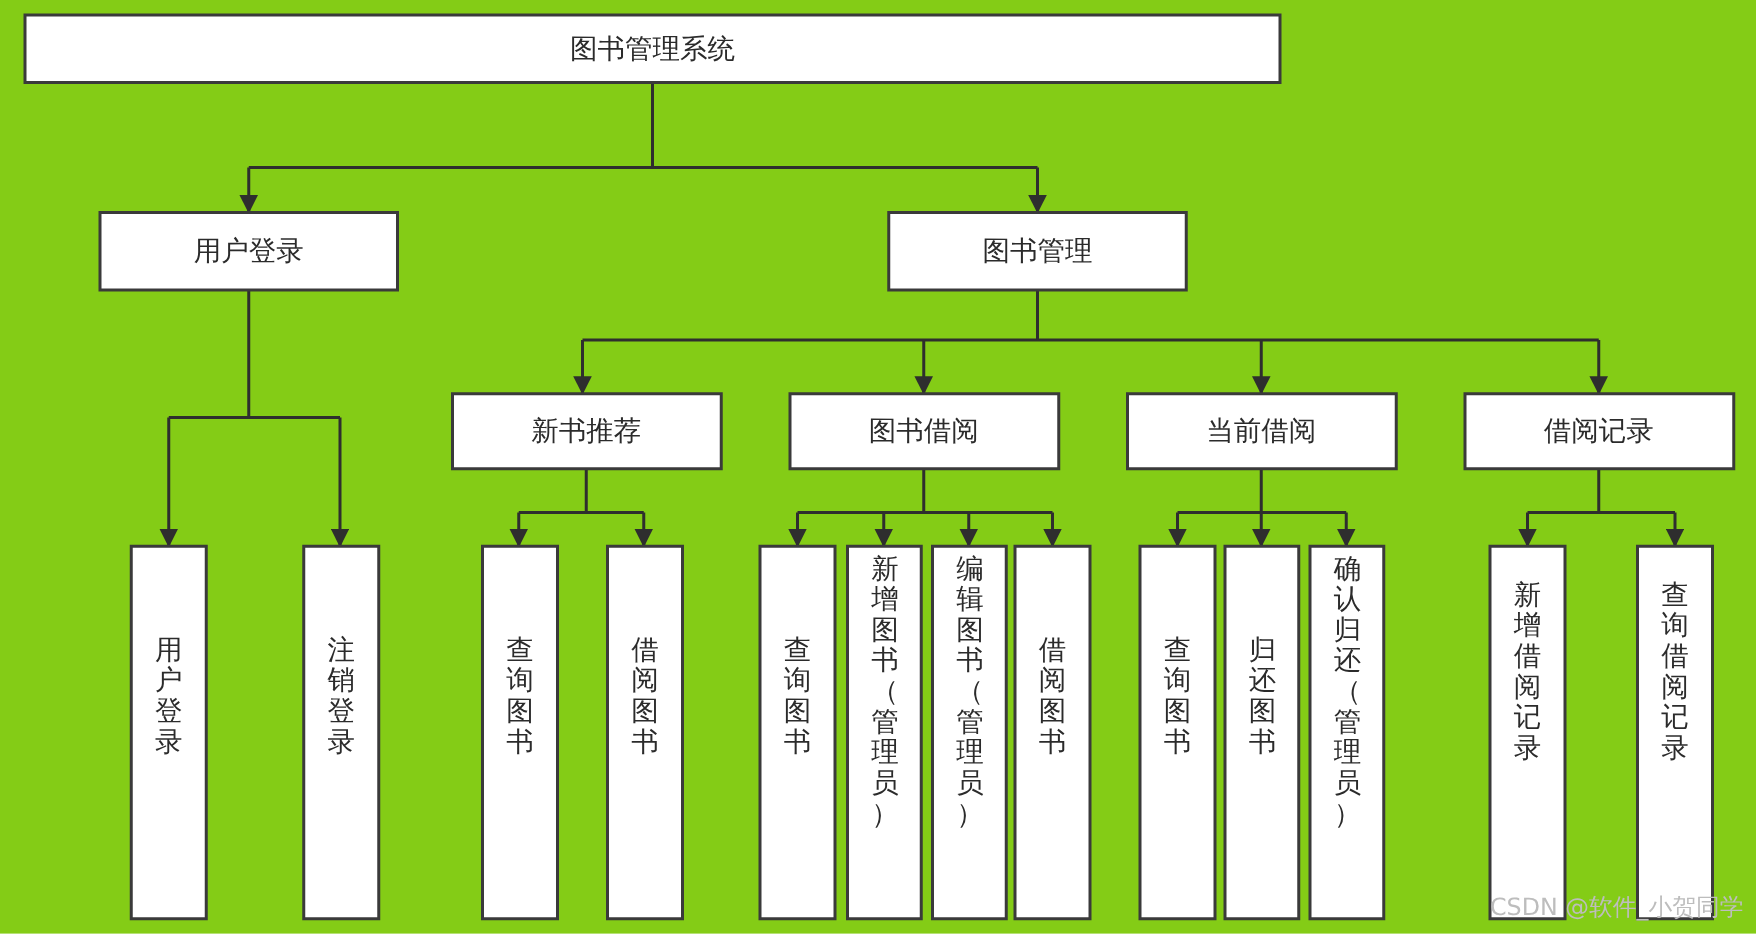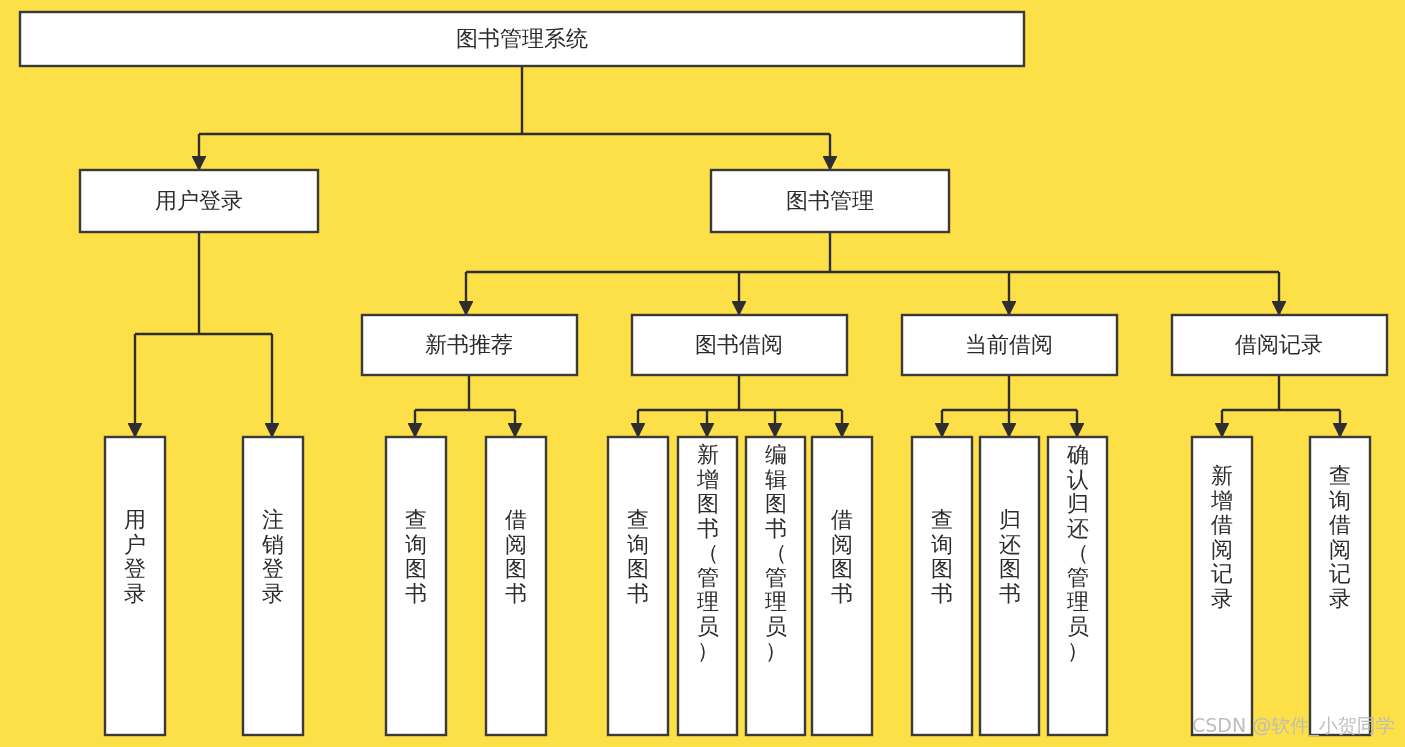--- a/index.html
+++ b/index.html
@@ -7,21 +7,21 @@
     padding: 0;
     background: #ffffff;
   }
   body {
     font-family: "DejaVu Sans", "Liberation Sans", sans-serif;
   }
   #diagram-root {
     position: relative;
     width: 1405px;
     height: 747px;
-    background: #fde047;
+    background: #84cc16;
     overflow: hidden;
   }
   svg.diagram-canvas {
     position: absolute;
     left: 0;
     top: 0;
     width: 1405px;
     height: 747px;
     display: block;
   }

